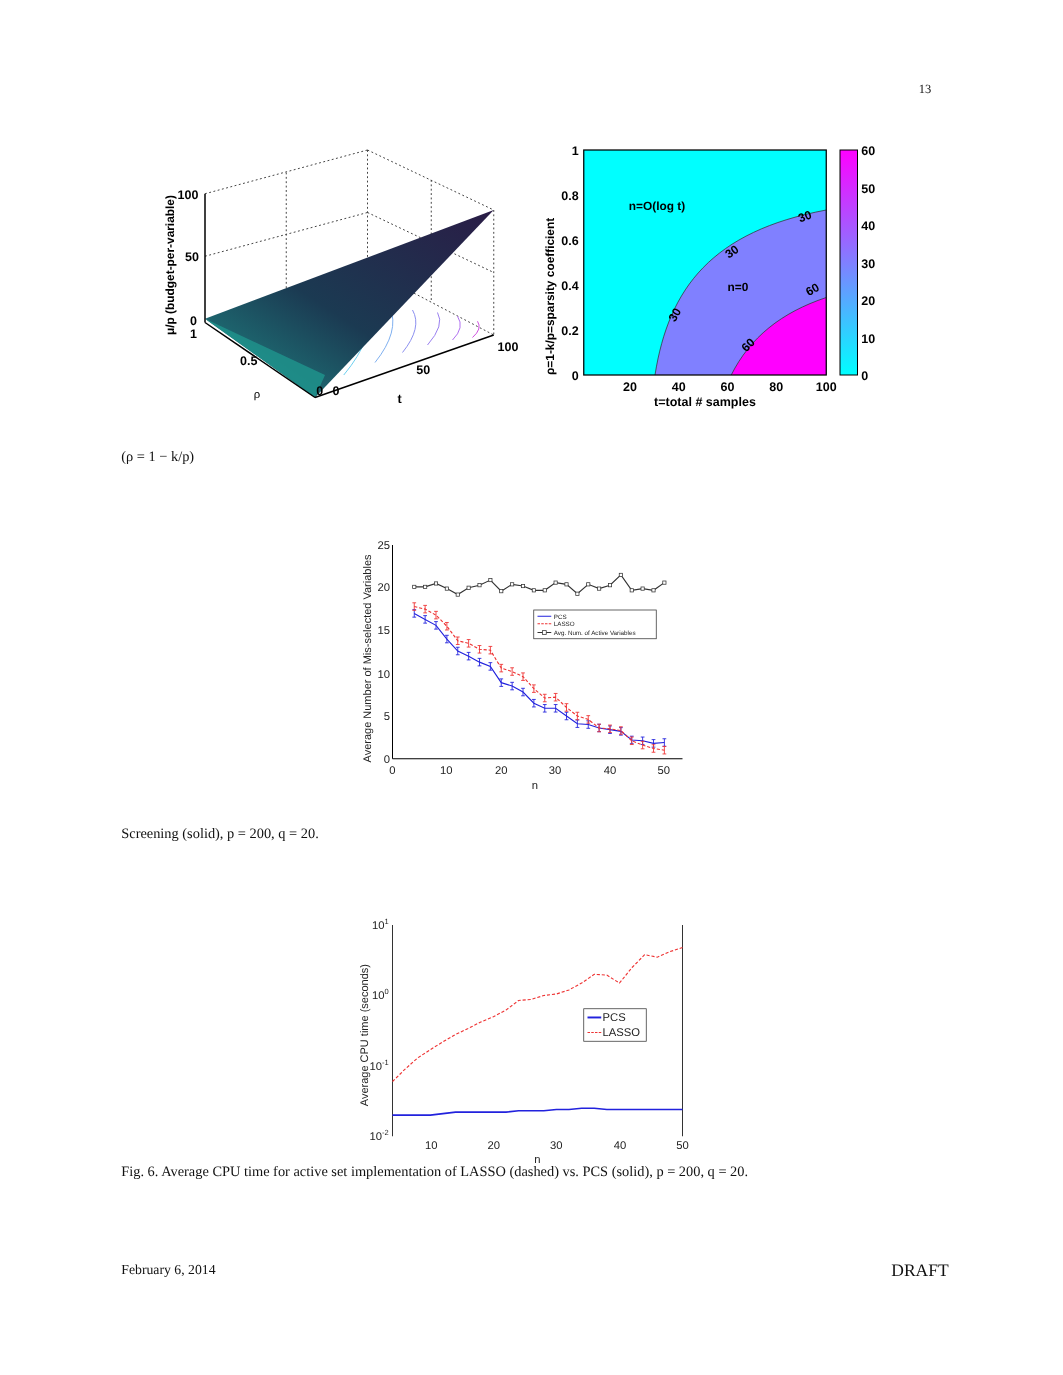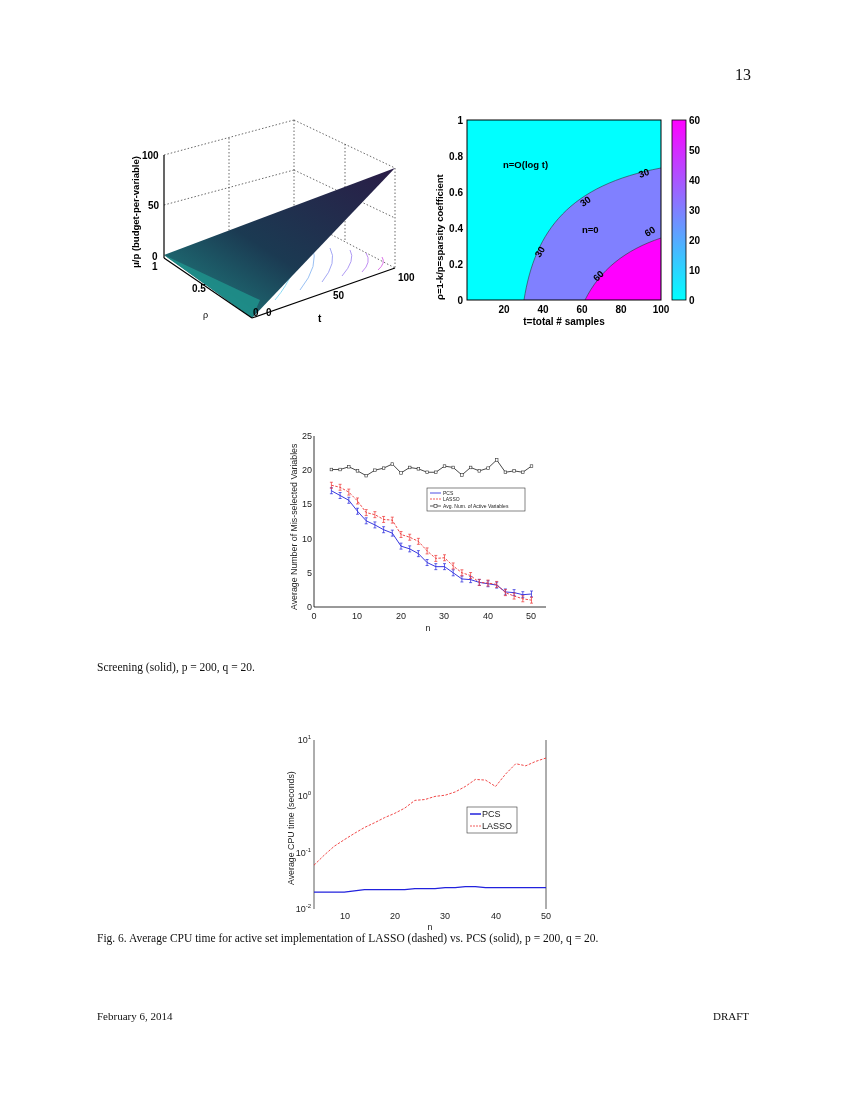--- a/index.html
+++ b/index.html
@@ -1,20 +1,20 @@
 <!DOCTYPE html>
 <html><head>
 <meta charset="utf-8">
 <style>
   html, body { margin:0; padding:0; background:#fff; }
   body { width:850px; height:1100px; position:relative; overflow:hidden; font-family:"Liberation Serif", serif; color:#111; }
-  .pagenum { position:absolute; left:735px; top:66px; font-size:16px; }
+  .pagenum { position:absolute; left:735px; top:66px; font-size:10px; }
   .caption { position:absolute; left:97px; width:656px; font-size:11.5px; line-height:21px; }
   .footer-left { position:absolute; left:97px; top:1010px; font-size:11px; }
-  .footer-right { position:absolute; left:713px; top:1010px; font-size:11px; }
+  .footer-right { position:absolute; left:713px; top:1010px; font-size:14px; }
   svg text { font-family:"Liberation Sans", sans-serif; }
   .fig { position:absolute; }
 </style>
 </head>
 <body>
 
 <div class="pagenum">13</div>
 
 <svg class="fig" style="left:125px;top:110px" width="300" height="215" viewBox="125 110 300 215">
   <defs>
@@ -117,20 +117,21 @@
     <text x="689" y="274">10</text>
     <text x="689" y="244">20</text>
     <text x="689" y="214">30</text>
     <text x="689" y="184">40</text>
     <text x="689" y="154">50</text>
     <text x="689" y="124">60</text>
   </g>
 </svg>
 
 <div class="caption" style="top:356px">
+  <div>(ρ = 1 − k/p)</div>
 </div>
 
 <svg class="fig" id="fig5" style="left:270px;top:420px" width="290" height="220" viewBox="270 420 290 220">
   <line x1="314" y1="607" x2="546" y2="607" stroke="#000" stroke-width="0.8"></line>
   <line x1="314" y1="436" x2="314" y2="607" stroke="#000" stroke-width="0.8"></line>
   <g font-size="9" fill="#222" text-anchor="end">
     <text x="312" y="610">0</text>
     <text x="312" y="576">5</text>
     <text x="312" y="542">10</text>
     <text x="312" y="507">15</text>

